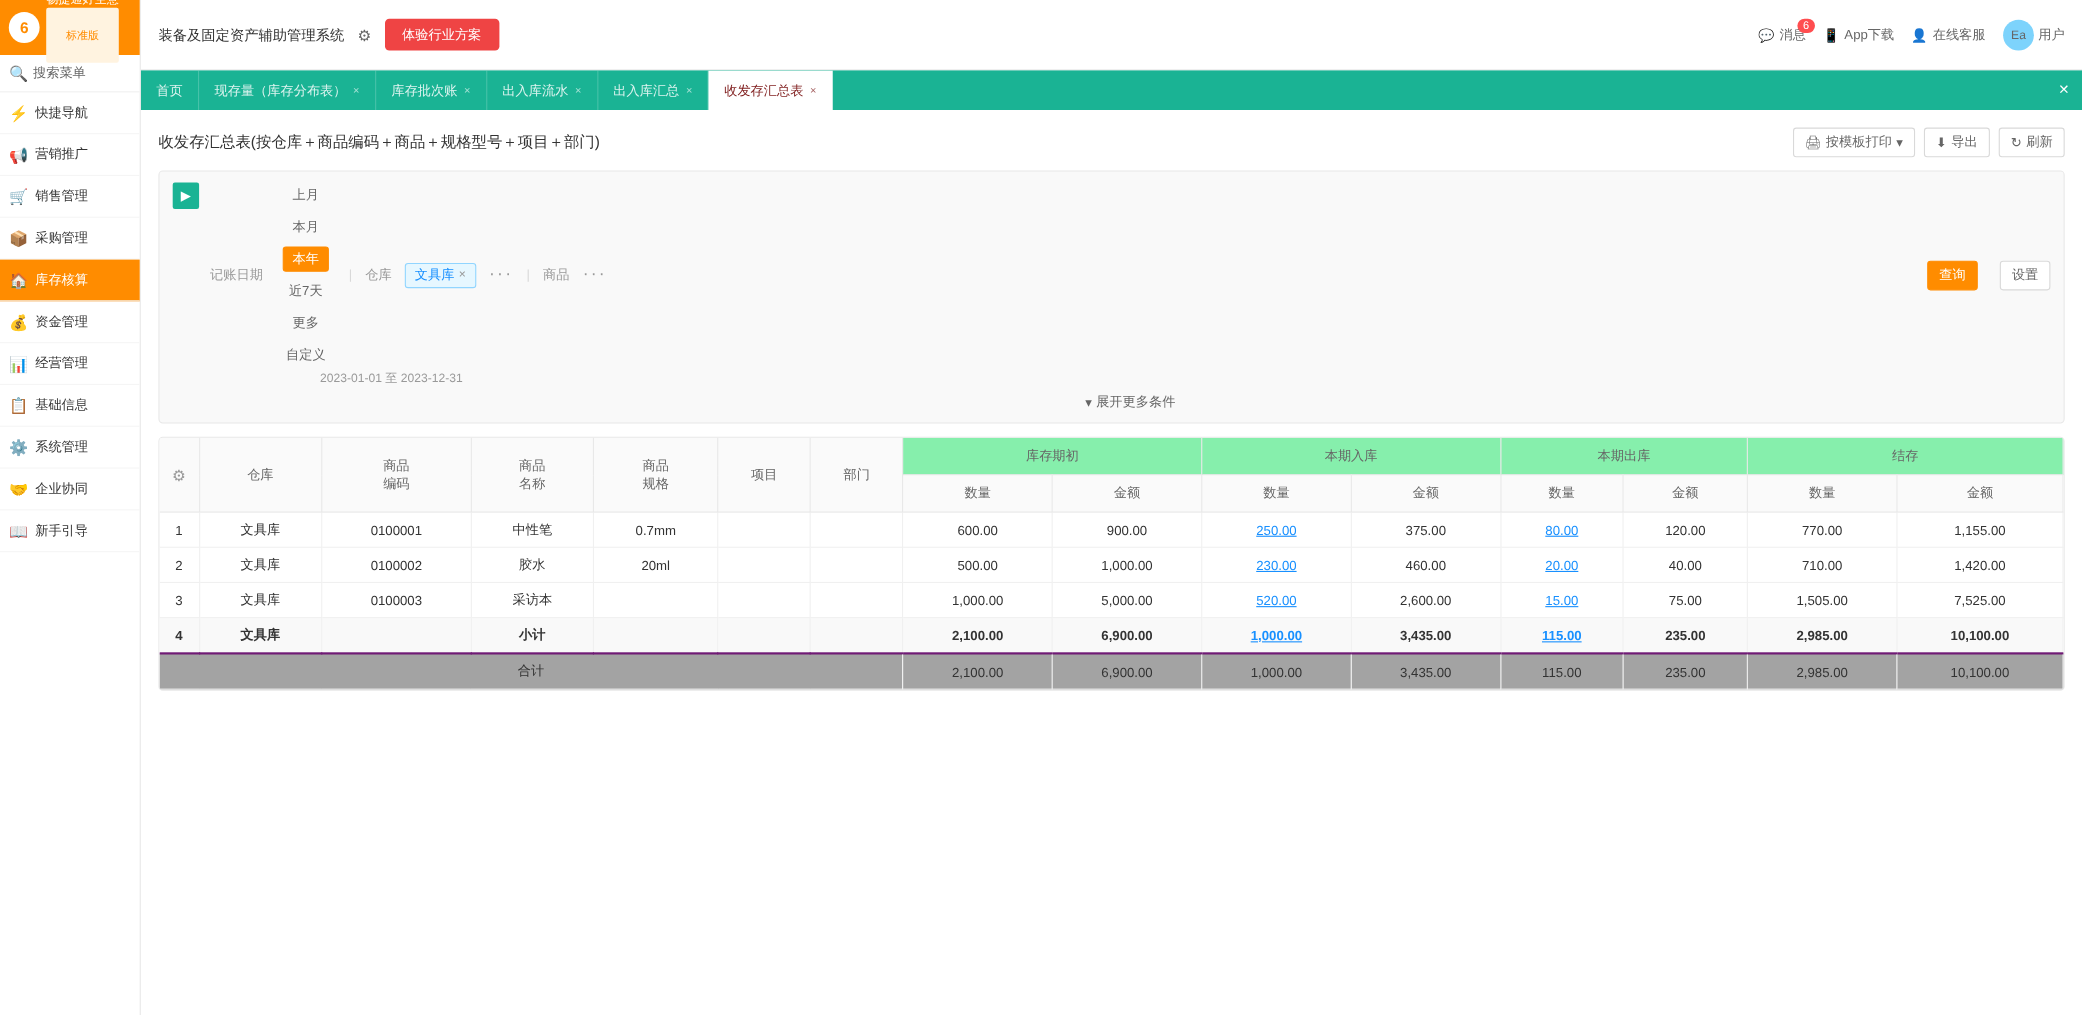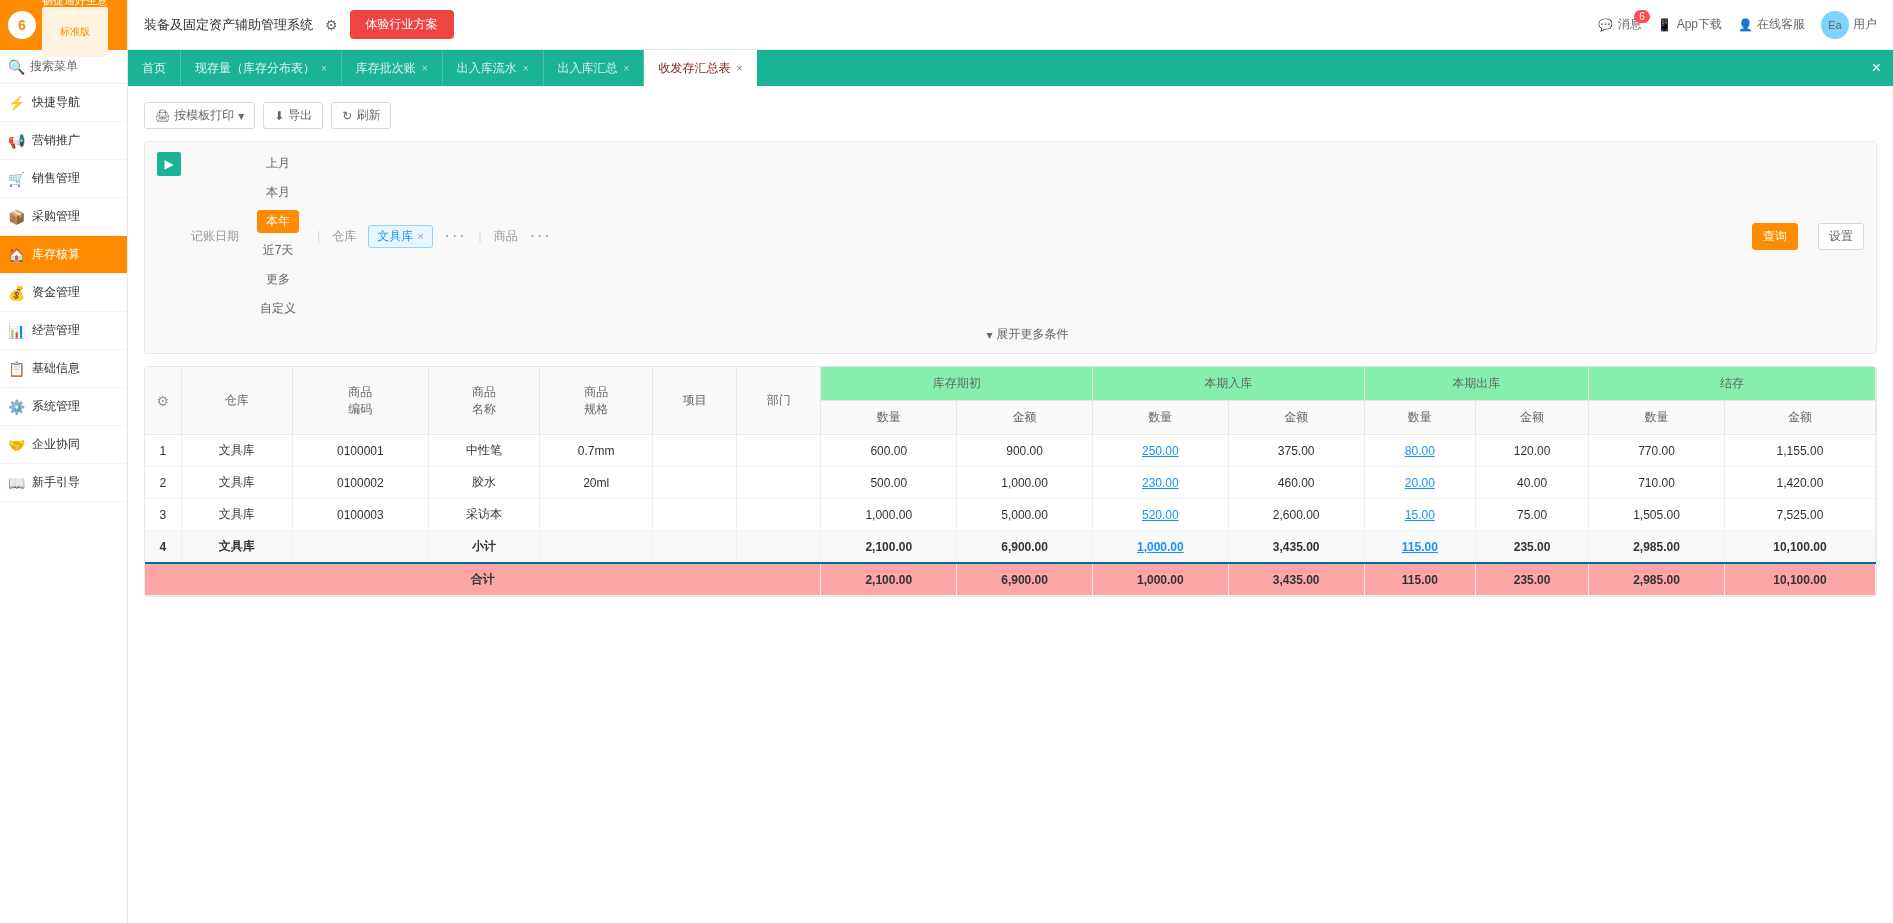--- a/index.html
+++ b/index.html
@@ -14,21 +14,21 @@
     .sidebar-search { padding: 8px; display: flex; align-items: center; gap: 4px; cursor: pointer; color: #666; border-bottom: 1px solid #f0f0f0; }
     .sidebar-nav-item { padding: 10px 8px; display: flex; align-items: center; gap: 6px; cursor: pointer; color: #333; font-size: 12px; border-bottom: 1px solid #f5f5f5; }
     .sidebar-nav-item.active { background: #ff8c00; color: #fff; }
     .sidebar-nav-item.active .nav-icon { color: #fff; }
     .nav-icon { font-size: 14px; width: 18px; text-align: center; color: #999; }
 
     
     .main { flex: 1; display: flex; flex-direction: column; overflow: hidden; }
 
     
-    .top-header { height: 50px; background: #fff; display: flex; align-items: center; justify-content: space-between; padding: 0 16px; border-bottom: 1px solid #e8e8e8; flex-shrink: 0; }
+    .top-header { height: 64px; background: #fff; display: flex; align-items: center; justify-content: space-between; padding: 0 16px; border-bottom: 1px solid #e8e8e8; flex-shrink: 0; }
     .top-header-left { display: flex; align-items: center; gap: 12px; }
     .header-gear { color: #666; cursor: pointer; font-size: 14px; }
     .try-btn { background: #ef4444; color: #fff; border: none; padding: 6px 16px; border-radius: 4px; cursor: pointer; font-size: 12px; }
     .top-header-right { display: flex; align-items: center; gap: 16px; font-size: 12px; color: #666; }
     .header-action { display: flex; align-items: center; gap: 4px; cursor: pointer; position: relative; }
     .badge { background: #ff4d4f; color: #fff; border-radius: 10px; padding: 1px 5px; font-size: 10px; position: absolute; top: -6px; right: -8px; }
     .user-avatar { width: 28px; height: 28px; background: #7dd3fc; border-radius: 50%; display: flex; align-items: center; justify-content: center; font-size: 11px; color: #666; }
 
     
     .tab-bar { height: 36px; background: #1ab394; display: flex; align-items: stretch; flex-shrink: 0; overflow: hidden; }
@@ -63,21 +63,21 @@
 
     
     .table-wrapper { border: 1px solid #e8e8e8; border-radius: 4px; overflow: hidden; }
     table { width: 100%; border-collapse: collapse; font-size: 12px; }
     th { background: #fafafa; color: #666; padding: 8px 6px; text-align: center; border-bottom: 1px solid #e8e8e8; border-right: 1px solid #e8e8e8; font-weight: 500; white-space: nowrap; }
     td { padding: 7px 6px; text-align: center; border-bottom: 1px solid #f0f0f0; border-right: 1px solid #f0f0f0; color: #333; white-space: nowrap; }
     .bold-row td { font-weight: bold; background: #f9f9f9; }
     .link-val { color: #1890ff; text-decoration: underline; cursor: pointer; }
     .settings-icon { color: #999; cursor: pointer; font-size: 14px; }
     .col-header-group { text-align: center; background: #86efac; }
-    .footer-row td { background: #fca5a5; font-weight: bold; border-top: 2px solid #0369a1; }
+    .footer-row td { background: #a3a3a3; font-weight: normal; border-top: 2px solid #701a75; }
 
     .filter-section { display: flex; align-items: flex-start; gap: 0; }
     .toggle-arrow { width: 24px; height: 24px; background: #1ab394; color: #fff; display: flex; align-items: center; justify-content: center; border-radius: 2px; cursor: pointer; font-size: 12px; margin-right: 10px; flex-shrink: 0; }
   </style>
 </head>
 <body>
 
 <div class="sidebar">
   <div class="sidebar-logo">
     <div class="sidebar-logo-icon">6</div>
@@ -191,20 +191,21 @@
       <span>收发存汇总表</span>
       <span class="tab-close">×</span>
     </div>
     <div class="tab-bar-close">×</div>
   </div>
 
   <div class="page-content">
     <div class="inner-page">
 
       <div class="page-title">
+        <span>收发存汇总表(按仓库＋商品编码＋商品＋规格型号＋项目＋部门)</span>
         <div class="page-title-actions">
           <div class="action-btn">
             <span>🖨</span>
             <span>按模板打印</span>
             <span>▾</span>
           </div>
           <div class="action-btn">
             <span>⬇</span>
             <span>导出</span>
           </div>
@@ -240,20 +241,23 @@
               <span class="filter-label">商品</span>
               <span class="filter-dots">···</span>
               <div style="margin-left:auto;display:flex;gap:20px;">
                 <div class="action-btn primary">
                   <span>查询</span>
                 </div>
                 <div class="action-btn">
                   <span>设置</span>
                 </div>
               </div>
+            </div>
+            <div style="margin-left:100px;margin-top:2px;">
+              <span class="date-range">2023-01-01 至 2023-12-31</span>
             </div>
             <div class="expand-btn">
               <span>▾</span>
               <span>展开更多条件</span>
             </div>
           </div>
         </div>
       </div>
 
       <div class="table-wrapper">

